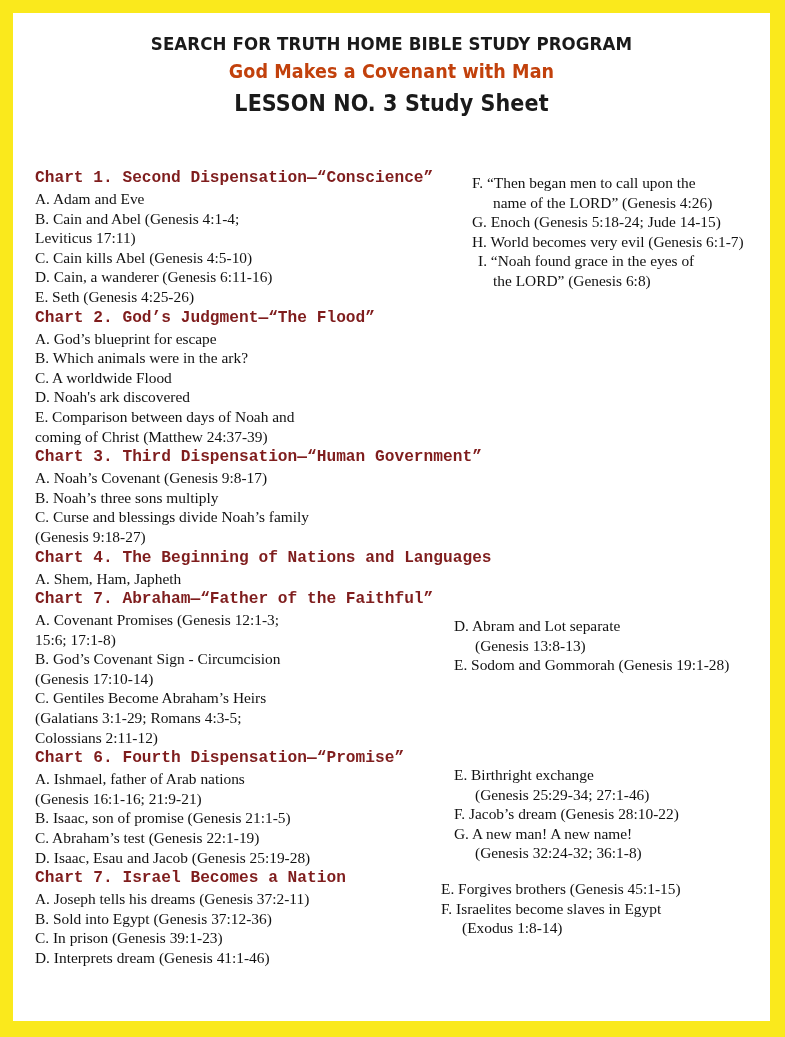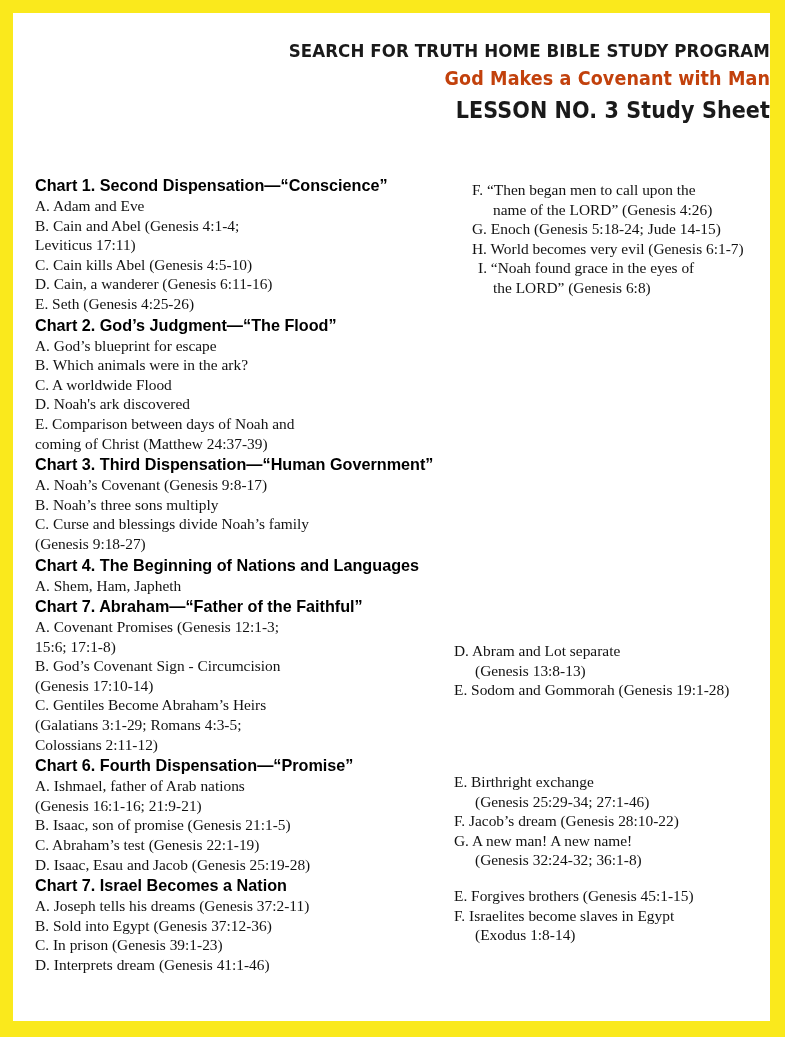--- a/index.html
+++ b/index.html
@@ -28,22 +28,22 @@
   }
   #sheet {
     position: relative;
     width: 100%;
     height: 100%;
     background: #ffffff;
   }
 
   
   .header {
-    text-align: right;
-    padding-top: 25px;
+    text-align: center;
+    padding-top: 18px;
   }
   .hdr-line {
     font-family: "DejaVu Sans Condensed", "Liberation Sans Narrow", "Liberation Sans", sans-serif;
     font-weight: bold;
     font-stretch: condensed;
     color: #1a1a1a;
     letter-spacing: .1px;
     white-space: nowrap;
   }
   .hdr-program {
@@ -67,26 +67,26 @@
     height: 820px;
   }
   .col {
     position: absolute;
     top: 0;
   }
   .col-left  { left: 22px;  width: 400px; }
   .col-right { left: 415px; width: 340px; }
 
   .chart-heading {
-    font-family: Liberation Sans, sans-serif;
+    font-family: Liberation Mono, monospace;
     font-weight: bold;
     font-stretch: condensed;
     font-size: 16.2px;
     line-height: 22px;
-    color: #000000;
+    color: #7f1d1d;
     white-space: nowrap;
     margin: 0;
   }
   .item-line {
     font-family: "Liberation Serif", "DejaVu Serif", serif;
     font-size: 15.4px;
     line-height: 19.6px;
     color: #111111;
     white-space: nowrap;
     margin: 0;
@@ -105,23 +105,23 @@
     padding-left: 21px;
   }
   .item-line.hang {
     padding-left: 6px;
   }
 
   
   .rblock { position: absolute; left: 0; }
   .rblock .item-line { white-space: nowrap; }
   .rblock-c1 { top: 6px;  left: 44px; }
-  .rblock-c5 { top: 467px; left: 26px; }
+  .rblock-c5 { top: 449px; left: 26px; }
   .rblock-c6 { top: 598px; left: 26px; }
-  .rblock-c7 { top: 712px; left: 26px; }
+  .rblock-c7 { top: 712px; left: 13px; }
 </style>
 </head>
 <body>
 
 <div id="page">
  <div id="sheet">
 
   <div class="header">
     <div class="hdr-line hdr-program">SEARCH FOR TRUTH HOME BIBLE STUDY PROGRAM</div>
     <div class="hdr-line hdr-subtitle">God Makes a Covenant with Man</div>

